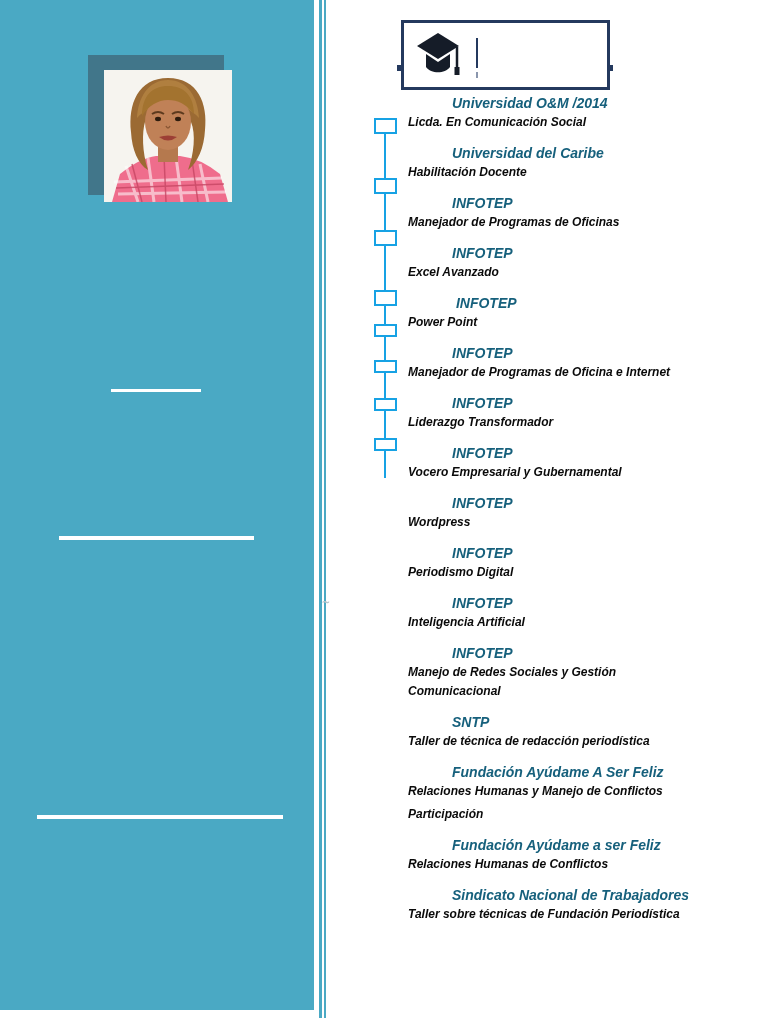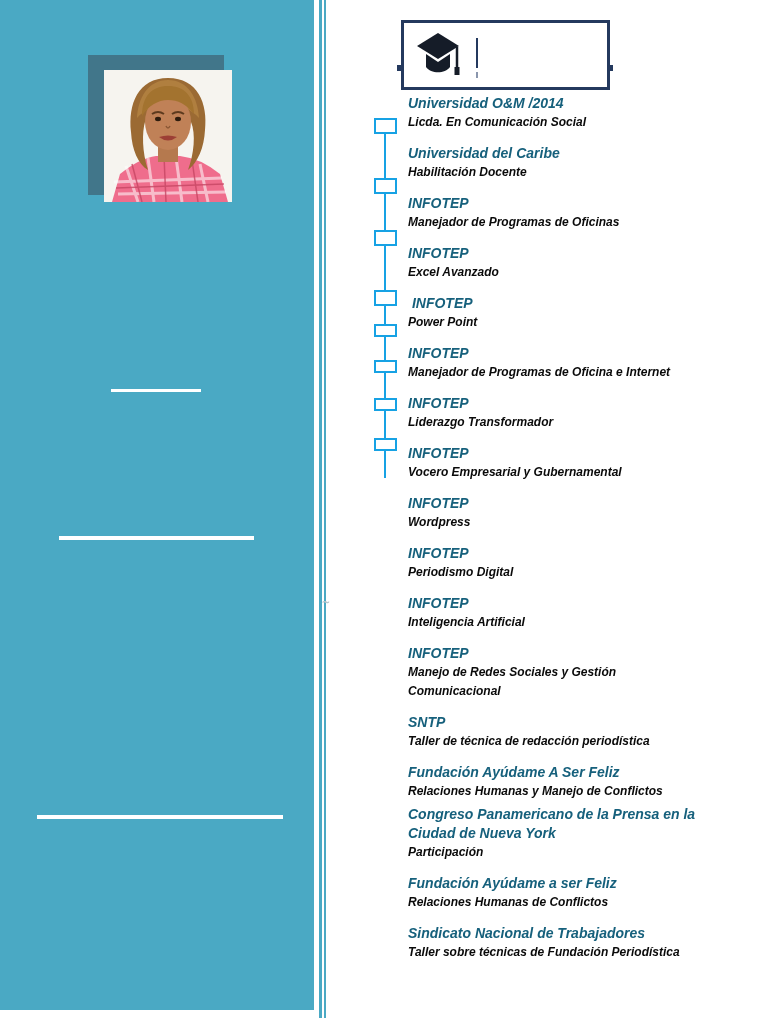--- a/index.html
+++ b/index.html
@@ -65,21 +65,21 @@
   .marker{
     position:absolute;left:374px;width:23px;
     border:2.5px solid var(--timeline);background:#ffffff;
   }
   
   .entries{position:absolute;left:408px;top:94px;width:345px}
   .entry{margin:0 0 12px 0}
   .entry.tight{margin-top:-8px}
   .entry .org{
     color:var(--heading);font-weight:bold;font-style:italic;
-    font-size:14px;line-height:19px;white-space:pre-wrap;
+    font-size:14px;line-height:19px;white-space:pre-wrap;margin-left:44px;
   }
   .entry .detail{
     color:var(--ink);font-weight:bold;font-style:italic;
     font-size:12px;line-height:19px;white-space:pre-wrap;
   }
 </style>
 </head>
 <body>
 
 <div class="sidebar"></div>
@@ -226,22 +226,20 @@
     <div class="detail">Taller de técnica de redacción periodística</div>
   </div>
 
   <div class="entry">
     <div class="org">Fundación Ayúdame A Ser Feliz</div>
     <div class="detail">Relaciones Humanas y Manejo de Conflictos</div>
   </div>
 
 
   <div class="entry tight">
-    <div class="org">Congreso Panamericano de la Prensa en la
-Ciudad de Nueva York</div>
     <div class="detail">Participación</div>
   </div>
 
   <div class="entry">
     <div class="org">Fundación Ayúdame a ser Feliz</div>
     <div class="detail">Relaciones Humanas de Conflictos</div>
   </div>
 
   <div class="entry">
     <div class="org">Sindicato Nacional de Trabajadores</div>

